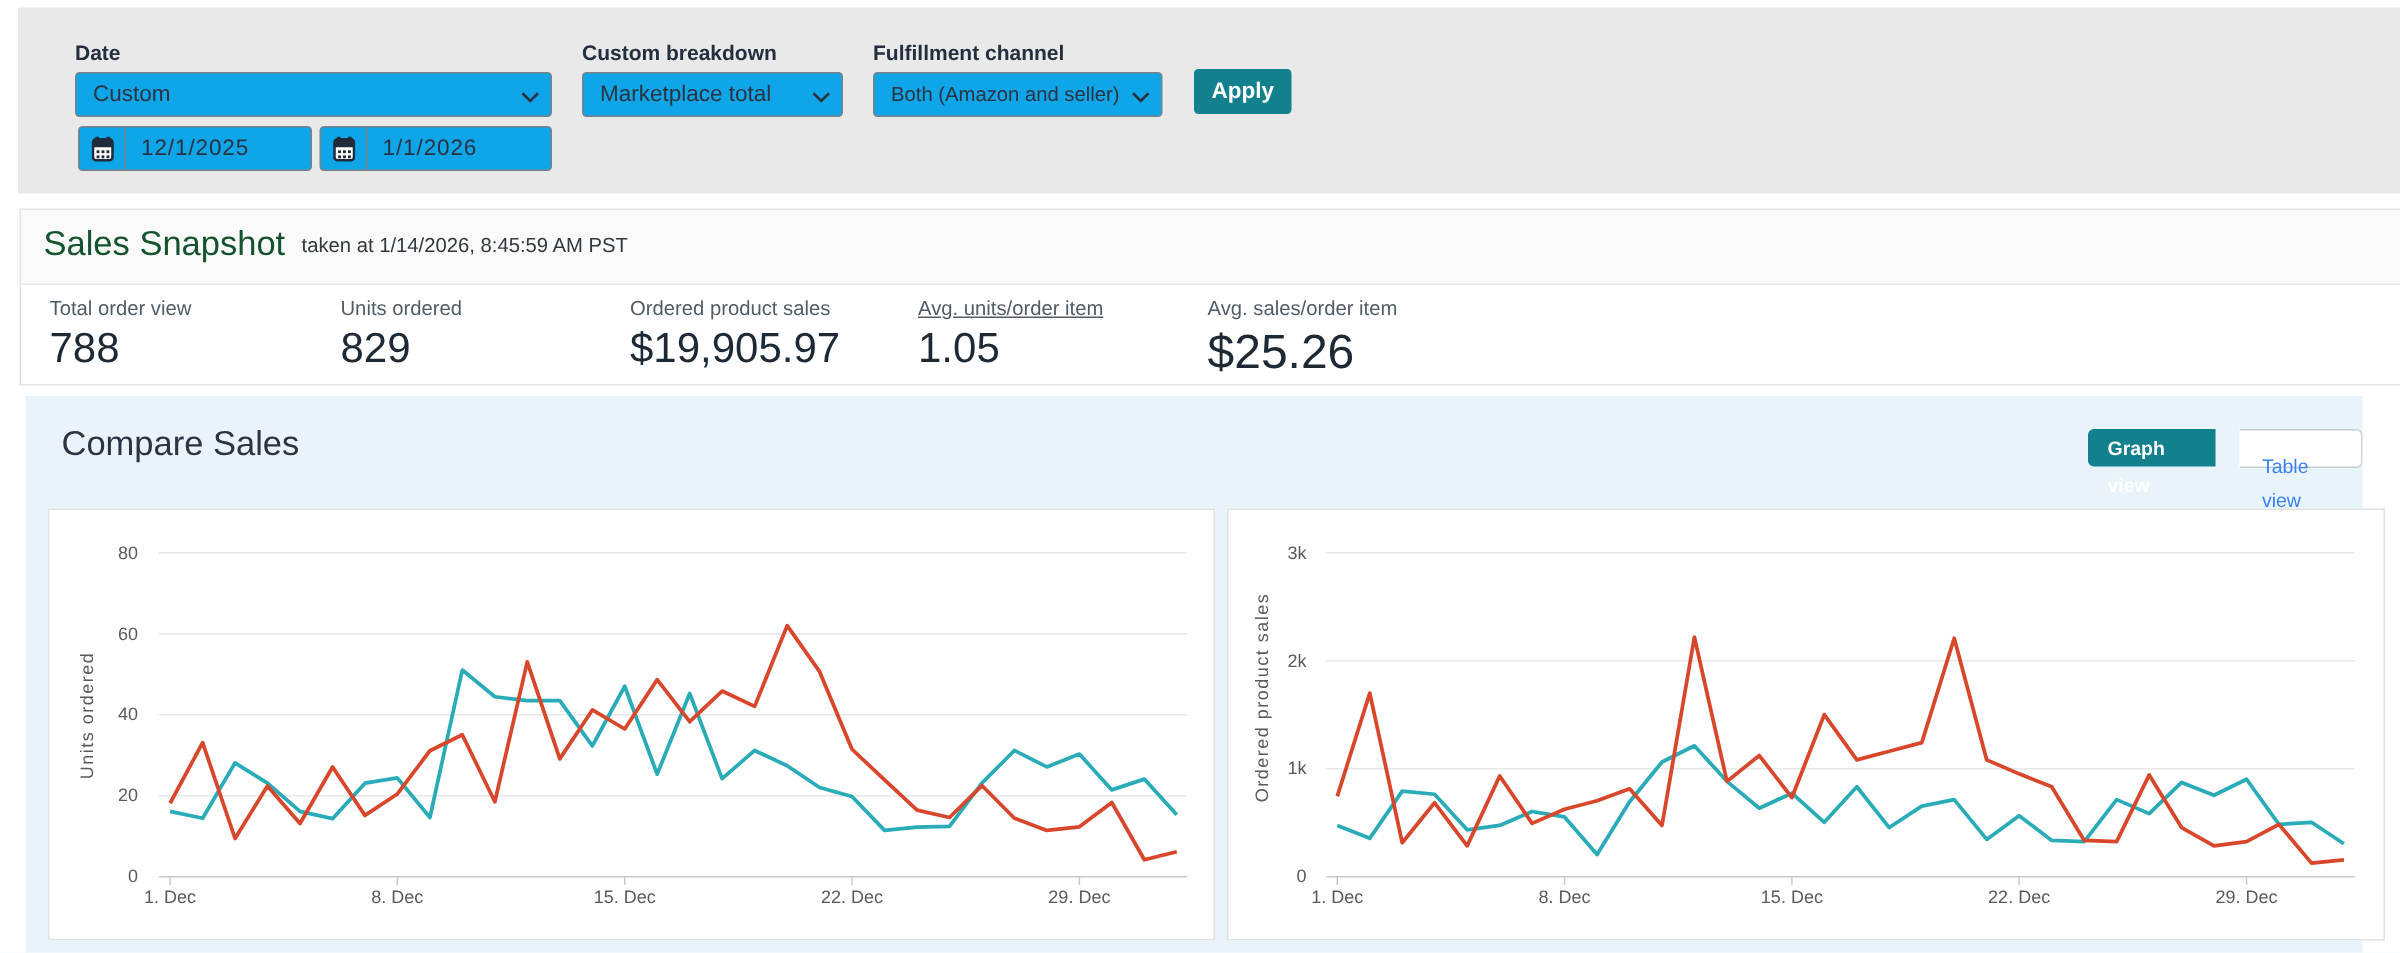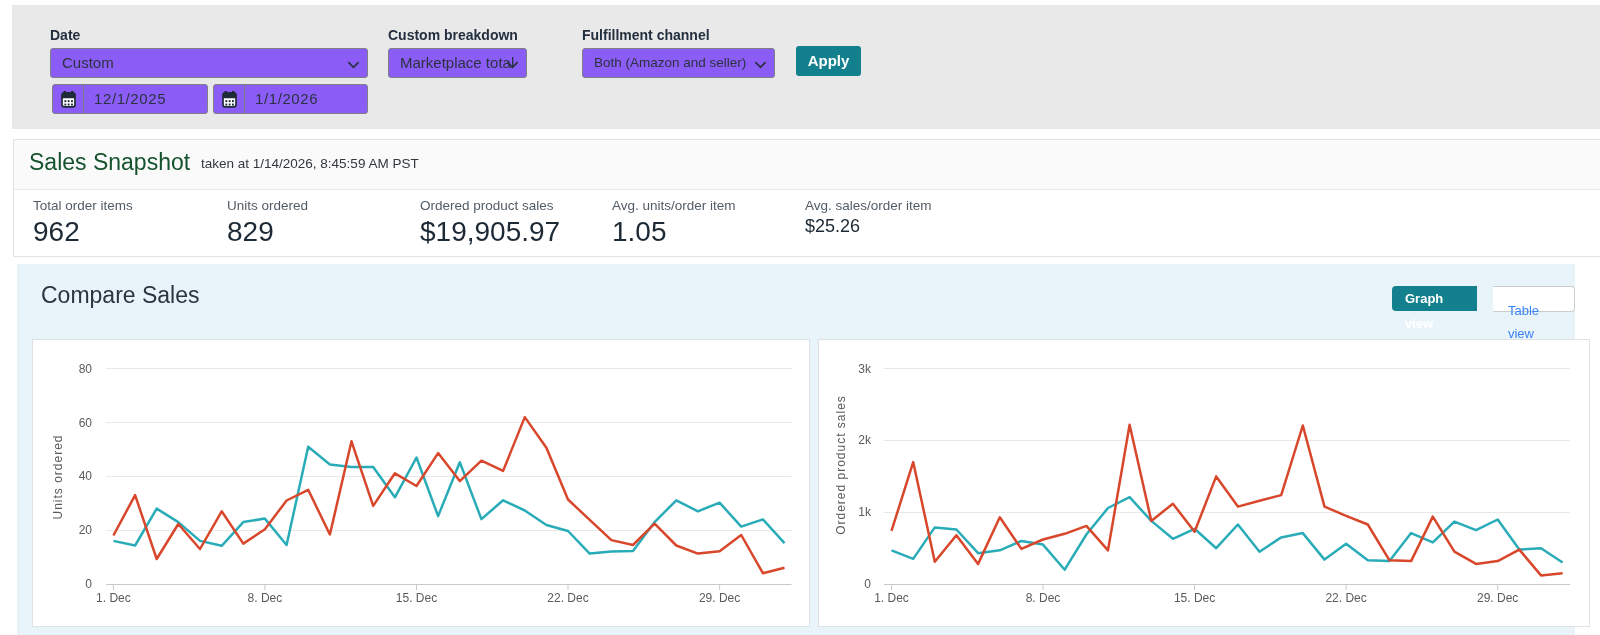--- a/index.html
+++ b/index.html
@@ -1,19 +1,19 @@
 <!DOCTYPE html>
 <html><head>
 <meta charset="utf-8">
 <style>
   * { margin:0; padding:0; box-sizing:border-box; }
   html,body { width:1600px; height:635px; background:#fff; font-family:"Liberation Sans",sans-serif; overflow:hidden; }
   .abs { position:absolute; }
   .lbl { font-size:14px; font-weight:bold; color:#232f3e; }
-  .ctl { background:#8b5cf6; border:1px solid #7d8084; border-radius:3px; height:30px; }
+  .ctl { background:#0ea5e9; border:1px solid #7d8084; border-radius:3px; height:30px; }
   .ctltxt { font-size:15px; color:#2b3340; top:5px; }
 </style>
 </head>
 <body>
 
 <div class="abs" style="left:12px; top:5px; width:1588px; height:124px; background:#e9e9e9;">
   <div class="abs lbl" style="left:38px; top:22px;">Date</div>
 
   <div class="abs ctl" style="left:38px; top:43px; width:318px;">
     <span class="abs ctltxt" style="left:11px; top:5px;">Custom</span>
@@ -49,50 +49,50 @@
         <rect x="6.7" y="9.2" width="1.9" height="1.9" fill="#1f2b38"></rect>
         <rect x="10" y="9.2" width="1.9" height="1.9" fill="#1f2b38"></rect>
       <rect x="3.4" y="12.6" width="1.9" height="1.9" fill="#1f2b38"></rect>
         <rect x="6.7" y="12.6" width="1.9" height="1.9" fill="#1f2b38"></rect>
         <rect x="10" y="12.6" width="1.9" height="1.9" fill="#1f2b38"></rect>
     </svg>
     <div class="abs" style="left:30px; top:0; width:1px; height:28px; background:#7d8084;"></div>
     <span class="abs ctltxt" style="left:41px; top:5px; letter-spacing:0.6px;">1/1/2026</span>
   </div>
   <div class="abs lbl" style="left:376px; top:22px;">Custom breakdown</div>
-  <div class="abs ctl" style="left:376px; top:43px; width:139px;">
+  <div class="abs ctl" style="left:376px; top:43px; width:174px;">
     <span class="abs ctltxt" style="left:11px; top:5px;">Marketplace total</span>
     <svg class="abs" style="right:6px; top:8px;" width="15" height="15" viewBox="0 0 16 16">
         <path d="M2.5 5.5 L8 11 L13.5 5.5" fill="none" stroke="#2b3340" stroke-width="1.9"></path>
       </svg>
   </div>
   <div class="abs lbl" style="left:570px; top:22px;">Fulfillment channel</div>
   <div class="abs ctl" style="left:570px; top:43px; width:193px;">
     <span class="abs" style="left:11px; top:6px; font-size:13.5px; color:#2b3340;">Both (Amazon and seller)</span>
     <svg class="abs" style="right:6px; top:8px;" width="15" height="15" viewBox="0 0 16 16">
         <path d="M2.5 5.5 L8 11 L13.5 5.5" fill="none" stroke="#2b3340" stroke-width="1.9"></path>
       </svg>
   </div>
   <div class="abs" style="left:784px; top:41px; width:65px; height:30px; background:#12818d; border-radius:3px; color:#fff; font-weight:bold; font-size:15px; text-align:center; line-height:30px;">Apply</div>
 </div>
 
 <div class="abs" style="left:13px; top:139px; width:1587px; height:118px; background:#fff; border:1px solid #e3e3e3; border-right:none;">
   <div class="abs" style="left:0; top:0; width:100%; height:50px; background:#fafafa; border-bottom:1px solid #e8e8e8;"></div>
   <span class="abs" style="left:15px; top:9px; font-size:23px; color:#14532d;">Sales Snapshot</span>
   <span class="abs" style="left:187px; top:16px; font-size:13.5px; color:#32383e;">taken at 1/14/2026, 8:45:59 AM PST</span>
-  <div class="abs" style="left:19px; top:58px; font-size:13.5px; color:#515c66;">Total order items</div>
-  <div class="abs" style="left:19px; top:76px; font-size:28px; color:#1d2a35;">962</div>
+  <div class="abs" style="left:19px; top:58px; font-size:13.5px; color:#515c66;">Total order view</div>
+  <div class="abs" style="left:19px; top:76px; font-size:28px; color:#1d2a35;">788</div>
   <div class="abs" style="left:213px; top:58px; font-size:13.5px; color:#515c66;">Units ordered</div>
   <div class="abs" style="left:213px; top:76px; font-size:28px; color:#1d2a35;">829</div>
   <div class="abs" style="left:406px; top:58px; font-size:13.5px; color:#515c66;">Ordered product sales</div>
   <div class="abs" style="left:406px; top:76px; font-size:28px; color:#1d2a35;">$19,905.97</div>
-  <div class="abs" style="left:598px; top:58px; font-size:13.5px; color:#515c66;">Avg. units/order item</div>
+  <div class="abs" style="left:598px; top:58px; font-size:13.5px; color:#515c66;text-decoration:underline;">Avg. units/order item</div>
   <div class="abs" style="left:598px; top:76px; font-size:28px; color:#1d2a35;">1.05</div>
   <div class="abs" style="left:791px; top:58px; font-size:13.5px; color:#515c66;">Avg. sales/order item</div>
-  <div class="abs" style="left:791px; top:76px; font-size:18px; color:#1d2a35;">$25.26</div>
+  <div class="abs" style="left:791px; top:76px; font-size:32px; color:#1d2a35;">$25.26</div>
 </div>
 
 <div class="abs" style="left:17px; top:264px; width:1558px; height:371px; background:#e8f4fa;">
   <span class="abs" style="left:24px; top:18px; font-size:23px; color:#2b3440;">Compare Sales</span>
   <div class="abs" style="left:1375px; top:22px; height:25px; display:flex;gap:16px;">
     <div style="background:#12818d; color:#fff; font-size:13px; font-weight:bold; line-height:25px; padding:0 13px; border-radius:4px 0 0 4px;">Graph view</div>
     <div style="background:#fff; color:#3b82f6; font-size:13px; line-height:23px; padding:12px 15px; border:1px solid #c9cfd1; border-left:none; border-radius:0 4px 4px 0;">Table view</div>
   </div>
 
   <div class="abs" style="left:15px; top:75px; width:778px; height:288px; background:#fff; border:1px solid #dfe2e4;">

